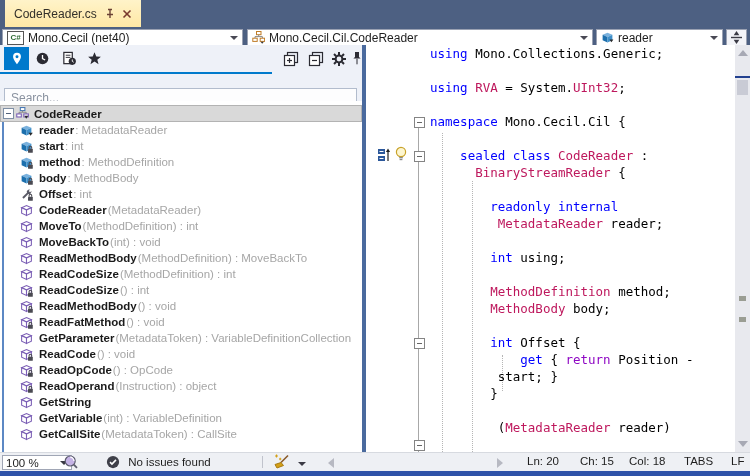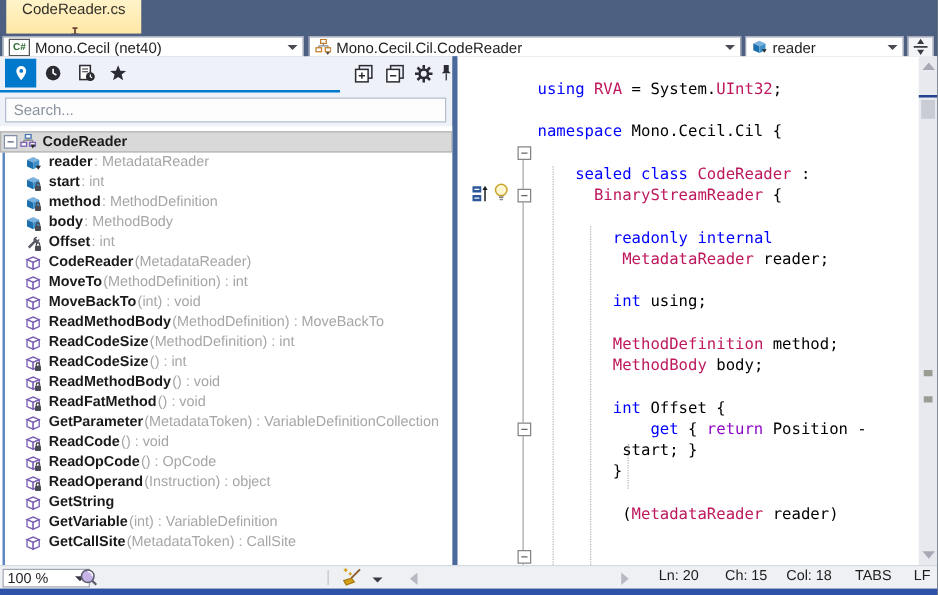--- a/index.html
+++ b/index.html
@@ -3,40 +3,40 @@
 <meta charset="utf-8">
 <style>
   html,body{margin:0;padding:0;background:#888;}
   .window{position:relative;width:750px;height:476px;background:#4d6082;
     font-family:"Liberation Sans",sans-serif;overflow:hidden;
     -webkit-font-smoothing:antialiased;}
   
   .tabstrip{position:absolute;left:0;top:0;width:750px;height:27px;background:#4d6082;}
   .doc-tab{position:absolute;left:5px;top:0;height:27px;min-width:108px;
     background:linear-gradient(#fff3c9,#ffe8a5);display:flex;align-items:center;
-    padding:0 9px;gap:7px;box-sizing:border-box;flex-direction:column;}
+    padding:0 9px;gap:7px;box-sizing:border-box;}
   .doc-tab .title{font-size:12px;color:#33302a;}
   
   .navbar{position:absolute;left:0;top:27px;width:750px;height:18px;background:#4d6082;}
   .combo{position:absolute;top:29px;height:17px;background:#fff;border:1px solid #9aa1b2;
     box-sizing:border-box;display:flex;align-items:center;padding:0 4px;gap:4px;font-size:12px;color:#1e1e1e;}
   .combo .spacer{flex:1;}
   .arr-down{width:0;height:0;border-left:4px solid transparent;border-right:4px solid transparent;
     border-top:4px solid #4a4a55;}
   .csharp-badge{width:15px;height:12px;border:1px solid #555;font-size:8px;font-weight:bold;
     color:#2e6b33;display:flex;align-items:center;justify-content:center;background:#fff;}
   .split-btn{position:absolute;top:29px;left:726px;width:21px;height:17px;background:#f3f4f8;
     border:1px solid #9aa1b2;box-sizing:border-box;display:flex;align-items:center;justify-content:center;}
   
   .sidepanel{position:absolute;left:0;top:45px;width:362px;height:407px;background:#eef1f8;}
   .ptoolbar{position:absolute;left:0;top:0;width:362px;height:29px;}
   .tool-tab{position:absolute;top:2px;width:25px;height:23px;display:flex;align-items:center;justify-content:center;}
   .tool-tab.sel{background:#0079cc;}
   .underline{position:absolute;left:0;top:27px;width:272px;height:2px;background:#007acc;}
-  .searchbox{position:absolute;left:4px;top:33px;width:353px;height:20px;box-sizing:border-box;
+  .searchbox{position:absolute;left:4px;top:43px;width:353px;height:20px;box-sizing:border-box;
     border:1px solid #b2bccd;background:#fdfdfe;font-size:12px;color:#6e7684;padding:0 6px;
     font-family:"Liberation Sans",sans-serif;outline:none;}
   .searchbox::placeholder{color:#8a92a0;}
   .treewrap{position:absolute;left:0;top:56px;width:362px;height:351px;background:#fff;overflow:hidden;}
   .scopeline{position:absolute;left:2px;top:14px;bottom:0;width:2px;background:#5c88c4;}
   .tree{position:absolute;left:0;top:4px;width:362px;}
   .trow{height:16px;display:flex;align-items:center;padding-left:20px;white-space:nowrap;
     overflow:hidden;font-size:11.5px;position:relative;box-sizing:border-box;}
   .trow.root{padding-left:2px;background:#d9d9d9;border:1px solid #b3b3b3;height:17px;}
   .trow .ticon{width:13px;height:13px;margin-right:6px;flex:none;display:inline-flex;}
@@ -479,20 +479,21 @@
   </div>
 
   <div class="pane-divider"></div>
 
   <div class="editor">
     <div class="outline-line"></div>
     <div class="iguide" style="left:76px;top:88px;bottom:0;"></div>
     <div class="iguide" style="left:106px;top:136px;bottom:0;"></div>
     <div class="iguide" style="left:136px;top:310px;height:36px;"></div>
     <div class="code" id="code">
+        <div class="cline"><span class="seg-k">using</span><span class="seg-p"> Mono.Collections.Generic;</span></div>
         <div class="cline">&nbsp;</div>
         <div class="cline"><span class="seg-k">using</span><span class="seg-p"> </span><span class="seg-t">RVA</span><span class="seg-p"> = System.</span><span class="seg-t">UInt32</span><span class="seg-p">;</span></div>
         <div class="cline">&nbsp;</div>
         <div class="cline"><span class="seg-k">namespace</span><span class="seg-p"> Mono.Cecil.Cil {</span></div>
         <div class="cline">&nbsp;</div>
         <div class="cline"><span class="seg-p">    </span><span class="seg-k">sealed</span><span class="seg-p"> </span><span class="seg-k">class</span><span class="seg-p"> </span><span class="seg-t">CodeReader</span><span class="seg-p"> :</span></div>
         <div class="cline"><span class="seg-p">      </span><span class="seg-t">BinaryStreamReader</span><span class="seg-p"> {</span></div>
         <div class="cline">&nbsp;</div>
         <div class="cline"><span class="seg-p">        </span><span class="seg-k">readonly</span><span class="seg-p"> </span><span class="seg-k">internal</span></div>
         <div class="cline"><span class="seg-p">         </span><span class="seg-t">MetadataReader</span><span class="seg-p"> reader;</span></div>
@@ -548,20 +549,27 @@
       <span class="spacer"></span>
         <span class="arr-down" style="border-top-color:#3a3a44;"></span>
     </div>
     <div class="sb-item" style="left:63px;top:1px;">
       <svg width="16" height="16" viewBox="0 0 16 16">
         <circle cx="7.2" cy="7" r="5" fill="#c5b3e6" stroke="#5c5c6e" stroke-width="1.2"></circle>
         <path d="M7.2,3.2 a3.8,3.8 0 0 1 3.8,3.8" fill="none" stroke="#fff" stroke-width="1.2"></path>
         <line x1="10.8" y1="10.6" x2="14" y2="13.8" stroke="#5c5c6e" stroke-width="1.8"></line>
       </svg>
     </div>
+    <div class="sb-item" style="left:106px;top:2px;">
+      <svg width="14" height="14" viewBox="0 0 16 16" style="vertical-align:-3px;">
+        <circle cx="8" cy="8" r="7" fill="#3f4049"></circle>
+        <path d="M4.6,8.2 l2.2,2.2 L11.4,5.6" stroke="#fff" stroke-width="1.8" fill="none"></path>
+      </svg>
+      <span style="margin-left:5px;">No issues found</span>
+    </div>
     <div class="sb-sep"></div>
     <div class="sb-item" style="left:272px;top:1px;">
       <svg width="18" height="16" viewBox="0 0 18 16">
         <line x1="16" y1="1.5" x2="9" y2="8.5" stroke="#8a5a2a" stroke-width="1.6"></line>
         <polygon points="9,8.5 11.5,11.5 5,14 3,10.5" fill="#d4a017" stroke="#a87b12"></polygon>
         <path d="M3,2 h3 M4.5,0.5 v3 M7,5 h2.4 M8.2,3.8 v2.4" stroke="#d4a017" stroke-width="1.1"></path>
       </svg>
       <span class="arr-down" style="display:inline-block;vertical-align:4px;margin-left:5px;border-top-color:#3a3a44;"></span>
     </div>
     <div class="hs-left"></div>

